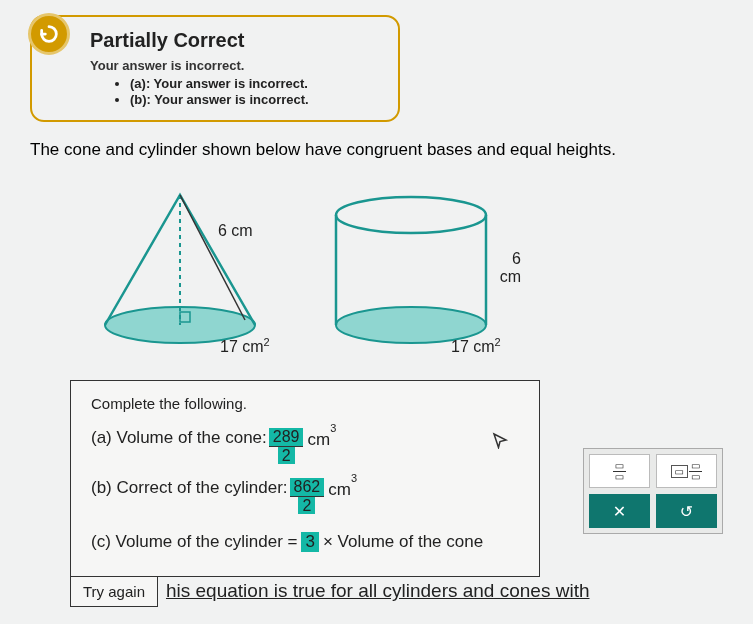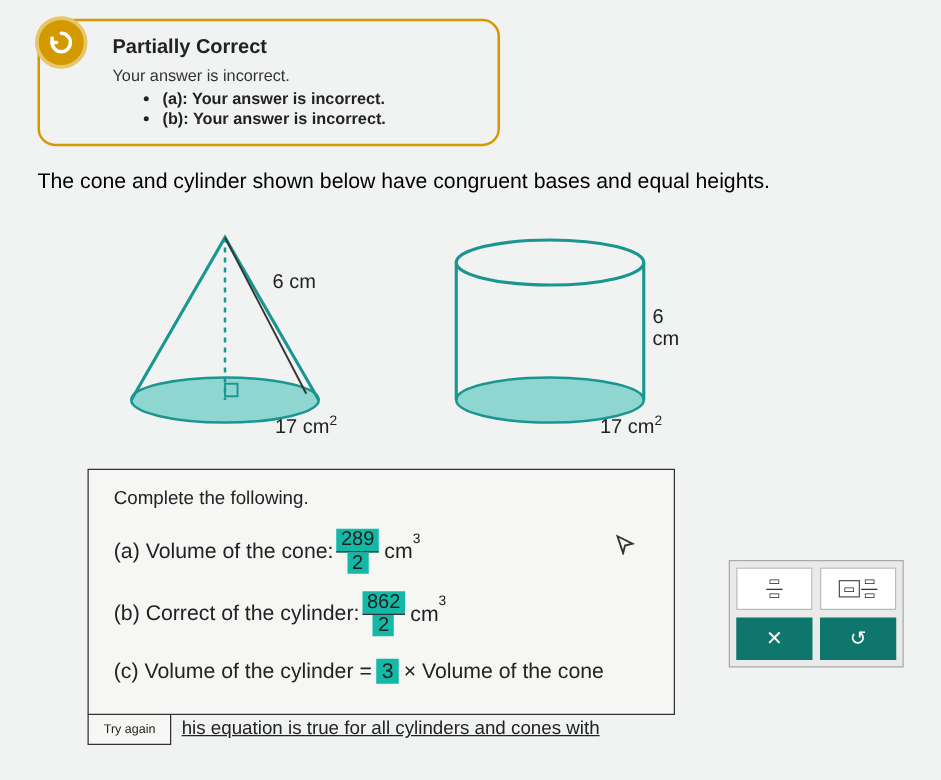--- a/index.html
+++ b/index.html
@@ -27,38 +27,38 @@
     width: 42px;
     height: 42px;
     border-radius: 50%;
     background: #d29a00;
     border: 3px solid #e6c66b;
     display: flex;
     align-items: center;
     justify-content: center;
   }
   .feedback-icon svg { width: 22px; height: 22px; }
-  .feedback-title { font-weight: bold; color: #222; font-size: 16px; margin-bottom: 6px; }
-  .feedback-sub { font-weight: normal; color: #333; font-size: 13px; margin-bottom: 3px; }
+  .feedback-title { font-weight: bold; color: #222; font-size: 20px; margin-bottom: 6px; }
+  .feedback-sub { font-weight: bold; color: #333; font-size: 13px; margin-bottom: 3px; }
   .feedback-list { list-style: disc; padding-left: 24px; font-weight: bold; font-size: 13px; }
   .feedback-list li { margin: 1px 16px; }
   .problem-text { font-size: 17px; color: #000000; margin-bottom: 20px; }
-  .shapes-row { display: flex; gap: 60px; padding-left: 60px; margin-bottom: 20px; }
+  .shapes-row { display: flex; gap: 31px; padding-left: 60px; margin-bottom: 20px; text-align: right; }
   .shape-cell { position: relative; width: 200px; height: 180px; }
   .answer-box {
     border: 1px solid #333;
     background: #f6f6f5;
     padding: 14px 20px 10px 20px;
     margin-left: 40px;
     max-width: 470px;
     font-size: 16px;
     position: relative;
   }
   .answer-box .complete-title { font-size: 15px; margin-bottom: 16px; }
-  .ans-row { display: flex; align-items: center; margin-bottom: 14px; font-size: 17px; }
+  .ans-row { display: flex; align-items: flex-start; margin-bottom: 14px; font-size: 17px; }
   .fraction {
     display: inline-flex;
     flex-direction: column;
     align-items: center;
     margin: 0 2px;
     vertical-align: middle;
   }
   .fraction .num, .fraction .den {
     padding: 0 4px;
     font-size: 16px;
@@ -97,21 +97,21 @@
     align-items: center;
     justify-content: center;
     height: 34px;
     font-size: 16px;
   }
   .try-again {
     border: 1px solid #333;
     background: #f6f6f5;
     padding: 6px 12px;
     display: inline-block;
-    font-size: 10px;
+    font-size: 15px;
     margin-top: -1px;
     margin-left: 40px;
   }
   .part-c-text { padding-top: 4px; }
   .cursor {
     position: absolute;
     right: 30px;
     top: 50px;
     font-size: 18px;
   }
@@ -205,21 +205,21 @@
 
   <div class="ans-row part-c-text">
     <span>(c)  Volume of the cylinder =</span>
     <span class="highlight" style="padding:0 4px; margin:0 4px;">3</span>
     <span>× Volume of the cone</span>
   </div>
 </div>
 
 <div style="display:flex; align-items:flex-end;">
   <div class="try-again">Try again</div>
-  <span style="padding-left:8px; padding-bottom:5px; font-size:15px; text-decoration: underline;">his equation is true for all cylinders and cones with</span>
+  <span style="padding-left:8px; padding-bottom:5px; font-size:19px; text-decoration: underline;">his equation is true for all cylinders and cones with</span>
 </div>
 
 <div class="toolbar">
   <div class="tool-btn">
     <span class="small-frac">
         <span>▭</span>
         <span>▭</span>
       </span>
   </div>
   <div class="tool-btn">

